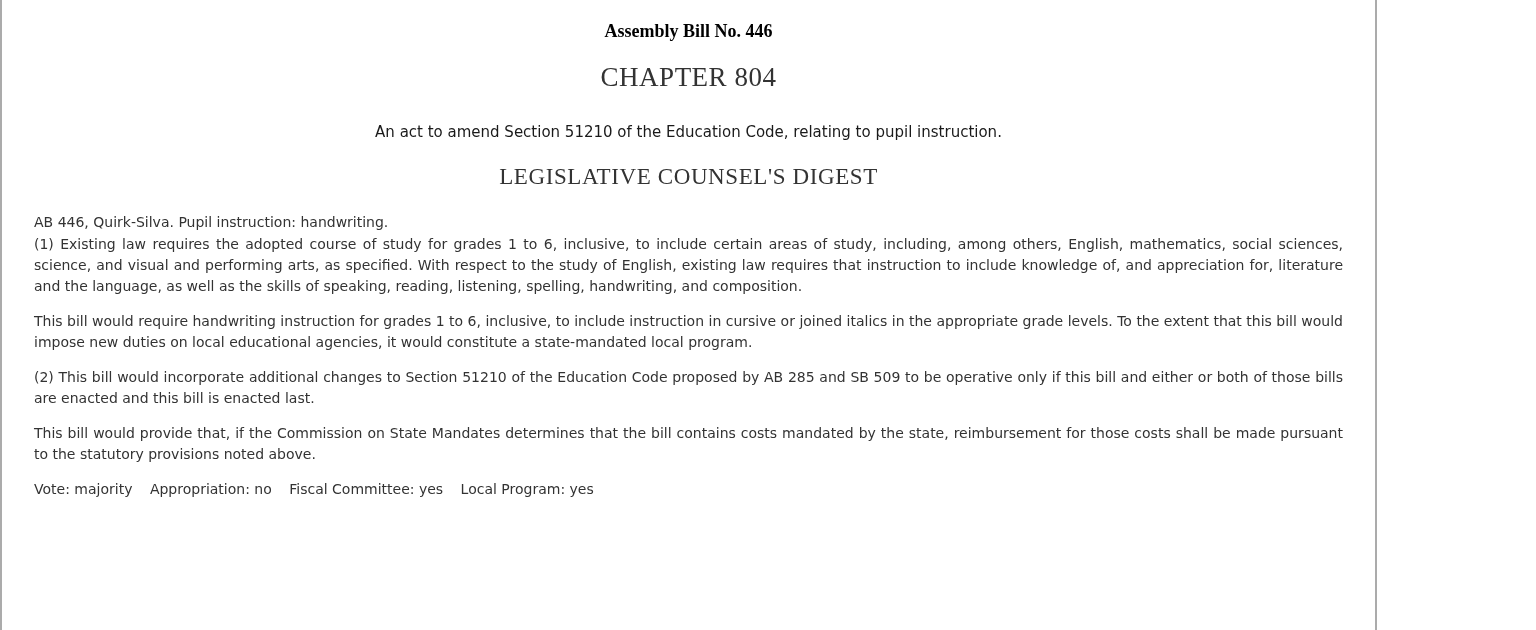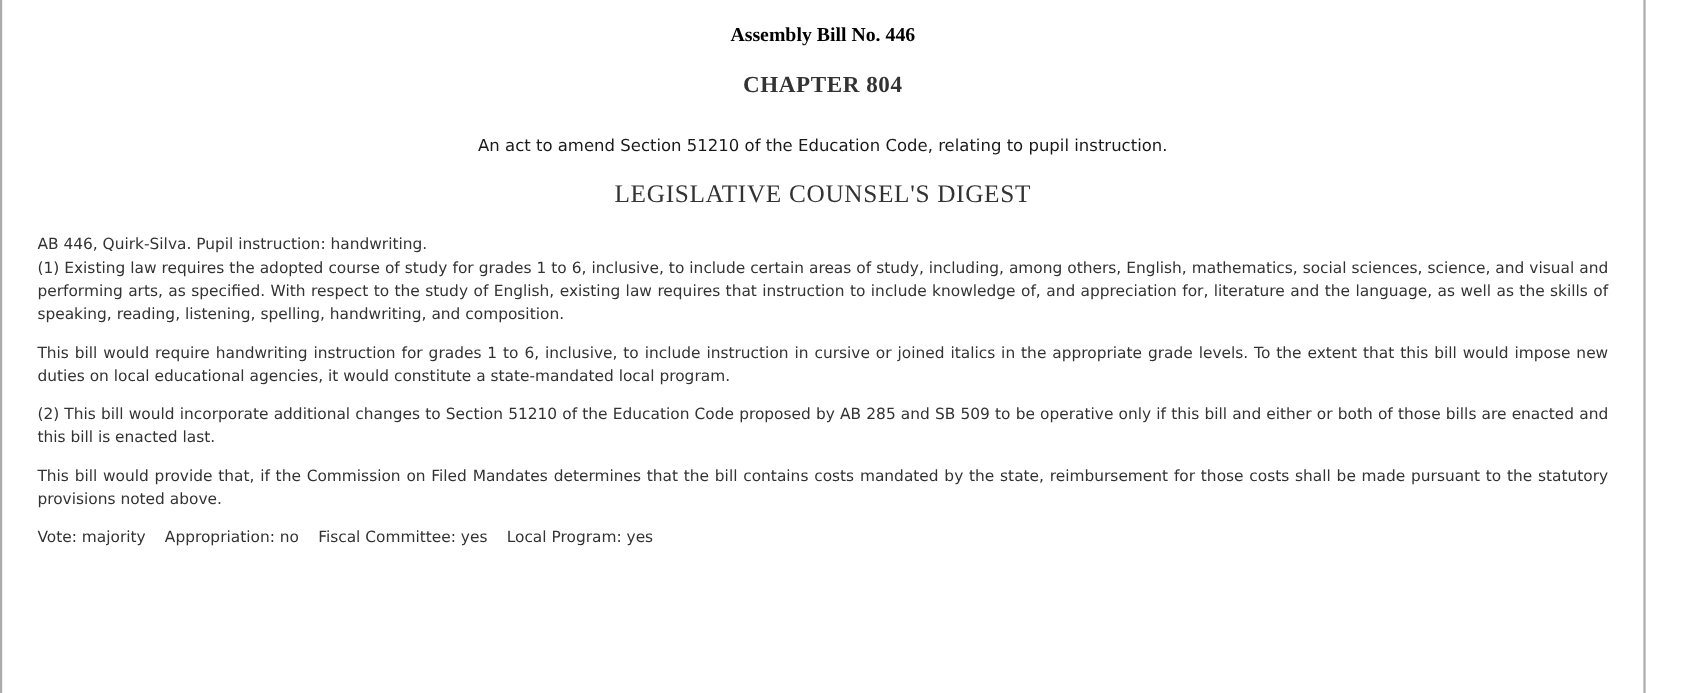--- a/index.html
+++ b/index.html
@@ -4,43 +4,43 @@
 <style>
   * { margin: 0; padding: 0; box-sizing: border-box; }
   html, body {
     width: 1536px;
     height: 630px;
     background: #ffffff;
     overflow: hidden;
     font-family: "DejaVu Sans", sans-serif;
   }
   .page {
-    width: 1496px;
+    width: 1377px;
     height: 630px;
     background: #ffffff;
     border-left: 2px solid #ababab;
     border-right: 2px solid #ababab;
     padding: 0 32px;
     overflow: hidden;
   }
   .bill-title {
     margin-top: 21px;
     text-align: center;
     font-family: "Liberation Serif", serif;
     font-size: 18px;
     font-weight: bold;
     color: #000000;
     line-height: 21px;
   }
   .chapter-heading {
     margin-top: 24px;
     text-align: center;
     font-family: "Liberation Serif", serif;
-    font-size: 21px;
-    font-weight: bold;
+    font-size: 27px;
+    font-weight: normal;
     color: #333333;
     line-height: 23px;
     letter-spacing: 0.5px;
   }
   .act-line {
     margin-top: 34px;
     text-align: center;
     font-size: 15px;
     color: #1a1a1a;
     line-height: 18px;
@@ -123,21 +123,21 @@
 
     <p class="intro">AB 446, Quirk-Silva. Pupil instruction: handwriting.</p>
 
     <p class="para">(1) Existing law requires the adopted course of study for grades 1 to 6, inclusive, to include certain areas of study, including, among others, English, mathematics, social sciences, science, and visual and performing arts, as specified. With respect to the study of English, existing law requires that instruction to include knowledge of, and appreciation for, literature and the language, as well as the skills of speaking, reading, listening, spelling, handwriting, and composition.</p>
 
     <p class="para">This bill would require handwriting instruction for grades 1 to 6, inclusive, to include instruction in cursive or joined italics in the appropriate grade levels. To the extent that this bill would impose new duties on local educational agencies, it would constitute a state-mandated local program.</p>
 
     <p class="para">(2) This bill would incorporate additional changes to Section 51210 of the Education Code proposed by AB 285 and SB 509 to be operative only if this bill and either or both of those bills are enacted and this bill is enacted last.</p>
 
 
-    <p class="para">This bill would provide that, if the Commission on Filed Mandates determines that the bill contains costs mandated by the state, reimbursement for those costs shall be made pursuant to the statutory provisions noted above.</p>
+    <p class="para">This bill would provide that, if the Commission on State Mandates determines that the bill contains costs mandated by the state, reimbursement for those costs shall be made pursuant to the statutory provisions noted above.</p>
 
     <p class="vote-line">
       <span class="vote-item">Vote: majority</span>
       <span class="vote-item">Appropriation: no</span>
       <span class="vote-item">Fiscal Committee: yes</span>
       <span class="vote-item">Local Program: yes</span>
     </p>
 
   </div>
 

